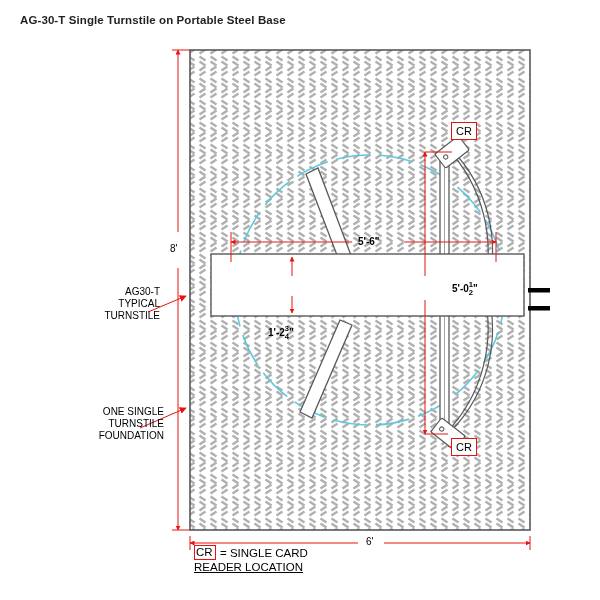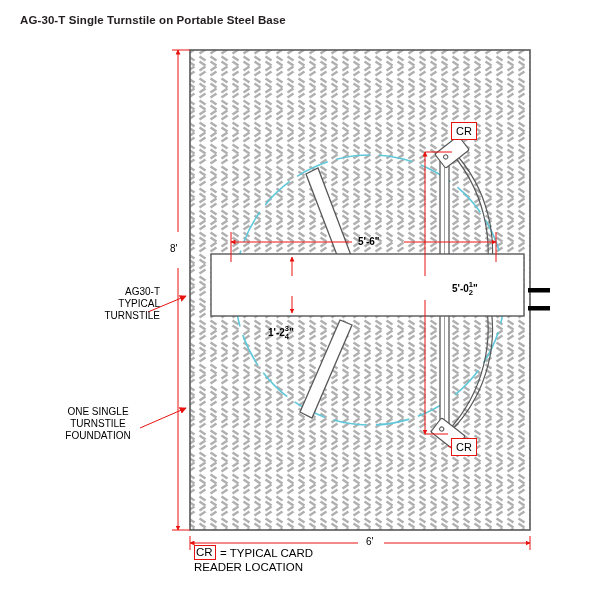--- a/index.html
+++ b/index.html
@@ -26,30 +26,30 @@
   }
   .callout{
     position:absolute;
     font-size:10px;
     color:#000;
     text-align:right;
     line-height:1.22;
     white-space:nowrap;
   }
   #callout-turnstile{ left:0px; top:286px; width:160px; }
-  #callout-foundation{ left:18px; top:406px; width:160px;text-align:center; }
+  #callout-foundation{ left:4px; top:406px; width:160px; }
   .legend{
     position:absolute;
     font-size:11.5px;
     color:#000;
     line-height:1.25;
     white-space:nowrap;
   }
   #legend-line1{ left:194px; top:546px; }
-  #legend-line2{ left:194px; top:560px; }
+  #legend-line2{ left:194px; top:560px;text-decoration:underline; }
   #legend-cr-box{
     position:absolute;
     left:194px; top:545px;
     width:22px;height:15px;
     border:1.2px solid #e8120e;
     box-sizing:border-box;
   }
   #legend-cr-text{
     position:absolute;
     left:196px; top:546px;
@@ -230,14 +230,14 @@
 <div class="dim-text" style="left:268px; top:281px; font-weight:700;margin-top:44px;"><span>1'-2</span><span class="frac"><span class="num">3</span><span class="den">4</span></span><span>"</span></div>
 
 <div class="dim-text" style="left:408px; top:281px; font-weight:700;margin-left:44px;"><span>5'-0</span><span class="frac"><span class="num">1</span><span class="den">2</span></span><span>"</span></div>
 
 <div class="cr-label" style="left:451px; top:122px;">CR</div>
 
 <div class="cr-label" style="left:451px; top:438px;">CR</div>
 
 <div id="legend-cr-box"></div>
 <div id="legend-cr-text">CR</div>
-<div class="legend" id="legend-line1" style="left:220px;">= TYPICAL CARD</div>
+<div class="legend" id="legend-line1" style="left:220px;">= SINGLE CARD</div>
 <div class="legend" id="legend-line2">READER LOCATION</div>
 
 </body></html>

